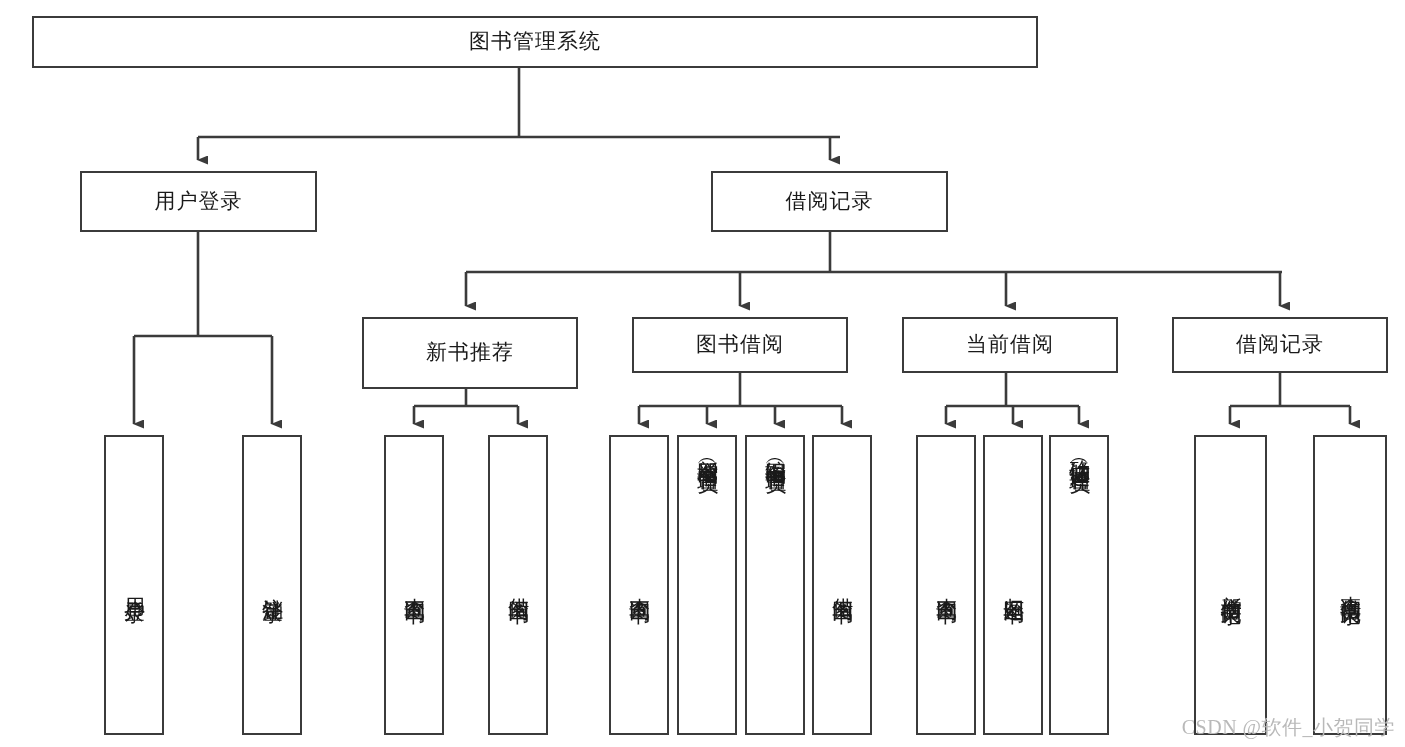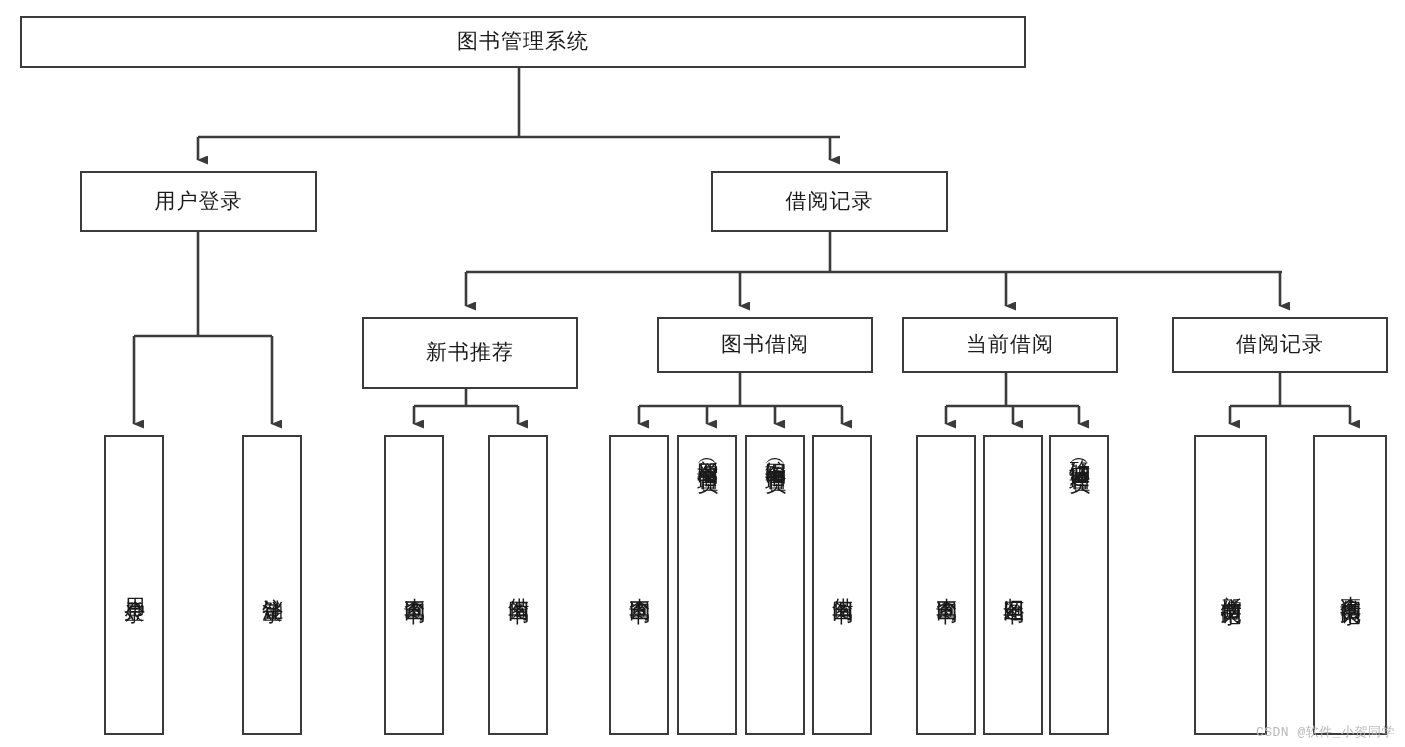--- a/index.html
+++ b/index.html
@@ -62,25 +62,25 @@
     margin-bottom: auto;
   }
   .node.vert.center {
     align-items: center;
     padding-top: 0;
   }
   .watermark {
     position: absolute;
     right: 10px;
     bottom: 6px;
-    font-size: 13px;
+    font-size: 20px;
     color: #b9b9b9;
     letter-spacing: 0.5px;
     white-space: nowrap;
-    font-family: Liberation Mono, monospace;
+    font-family: Liberation Serif, serif;
   }
 </style>
 </head>
 <body>
 
 <div id="diagram-root">
 
   <svg class="edges" viewBox="0 0 1405 747">
     <defs>
       <marker id="arrow" markerWidth="9" markerHeight="11" refX="4.5" refY="10" orient="auto" markerUnits="userSpaceOnUse">
@@ -124,37 +124,37 @@
       <path d="M 1013,406 L 1013,424" marker-end="url(#arrow)"></path>
       <path d="M 1079,406 L 1079,424" marker-end="url(#arrow)"></path>
 
       <path d="M 1280,373 L 1280,406"></path>
       <path d="M 1230,406 L 1350,406"></path>
       <path d="M 1230,406 L 1230,424" marker-end="url(#arrow)"></path>
       <path d="M 1350,406 L 1350,424" marker-end="url(#arrow)"></path>
     </g>
   </svg>
 
-  <div class="node horiz" style="left:20px; top:16px; width:1006px; height:52px;">
+  <div class="node horiz" style="left:32px; top:16px; width:1006px; height:52px;">
     <span class="node-label">图书管理系统</span>
   </div>
 
   <div class="node horiz" style="left:80px; top:171px; width:237px; height:61px;">
     <span class="node-label">用户登录</span>
   </div>
 
   <div class="node horiz" style="left:711px; top:171px; width:237px; height:61px;">
     <span class="node-label">借阅记录</span>
   </div>
 
   <div class="node horiz" style="left:362px; top:317px; width:216px; height:72px;">
     <span class="node-label">新书推荐</span>
   </div>
 
-  <div class="node horiz" style="left:632px; top:317px; width:216px; height:56px;margin-left:25px;">
+  <div class="node horiz" style="left:632px; top:317px; width:216px; height:56px;">
     <span class="node-label">图书借阅</span>
   </div>
 
   <div class="node horiz" style="left:902px; top:317px; width:216px; height:56px;">
     <span class="node-label">当前借阅</span>
   </div>
 
   <div class="node horiz" style="left:1172px; top:317px; width:216px; height:56px;">
     <span class="node-label">借阅记录</span>
   </div>

